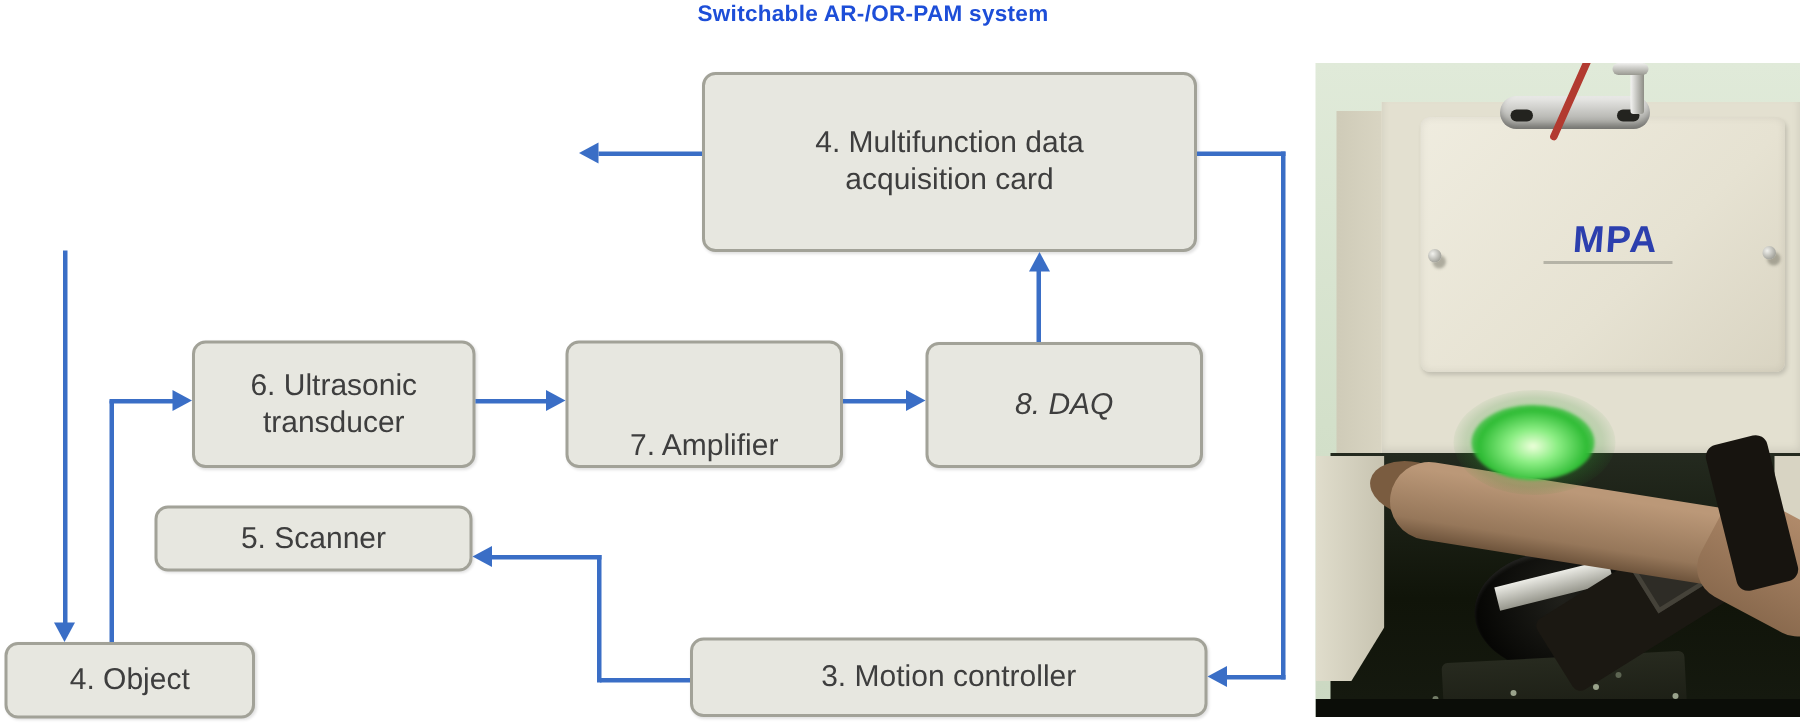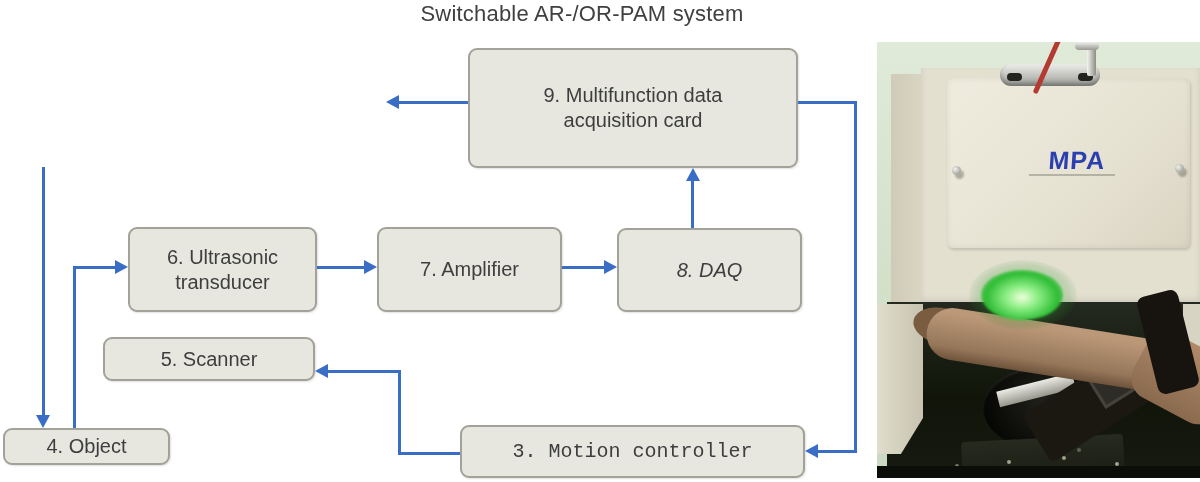--- a/index.html
+++ b/index.html
@@ -2,36 +2,36 @@
 <html><head>
 <meta charset="utf-8">
 <style>
   html,body{margin:0;padding:0;background:#ffffff;}
   #stage{
     position:relative;width:1200px;height:482px;background:#ffffff;
     font-family:"Liberation Sans", sans-serif;overflow:hidden;
   }
   .title{
     position:absolute;left:282px;top:1px;width:600px;text-align:center;
-    font-size:22px;font-weight:normal;color:#404040;letter-spacing:0.2px;
+    font-size:15px;font-weight:bold;color:#1d4ed8;letter-spacing:0.2px;
   }
   .box{
     position:absolute;display:flex;align-items:center;justify-content:center;
     text-align:center;background:#e7e7e0;border:2px solid #a2a298;border-radius:9px;
     color:#3e3e3e;font-size:20px;line-height:1.25;box-sizing:border-box;
     box-shadow:1px 1px 2px rgba(0,0,0,0.12);
   }
   .box span{white-space:pre-line;}
   .b1{left:468px;top:48px;width:330px;height:120px;}
   .b2{left:4px;top:48px;width:382px;height:119px;}
-  .b3{left:460px;top:425px;width:345px;height:53px;font-family:Liberation Mono, monospace;}
-  .b4{left:3px;top:428px;width:167px;height:37px;}
+  .b3{left:460px;top:425px;width:345px;height:53px;}
+  .b4{left:3px;top:428px;width:167px;height:51px;}
   .b5{left:103px;top:337px;width:212px;height:44px;}
   .b6{left:128px;top:227px;width:189px;height:85px;}
-  .b7{left:377px;top:227px;width:185px;height:85px;}
+  .b7{left:377px;top:227px;width:185px;height:85px;align-items:flex-end;}
   .b8{left:617px;top:228px;width:185px;height:84px;font-style:italic;}
   .ln{position:absolute;background:#3a6ec6;}
   .ah{position:absolute;width:0;height:0;}
   .ah-left{border-top:7px solid transparent;border-bottom:7px solid transparent;border-right:13px solid #3a6ec6;}
   .ah-right{border-top:7px solid transparent;border-bottom:7px solid transparent;border-left:13px solid #3a6ec6;}
   .ah-up{border-left:7px solid transparent;border-right:7px solid transparent;border-bottom:13px solid #3a6ec6;}
   .ah-down{border-left:7px solid transparent;border-right:7px solid transparent;border-top:13px solid #3a6ec6;}
 
   
   .photo{position:absolute;left:877px;top:42px;width:323px;height:436px;overflow:hidden;
@@ -84,21 +84,21 @@
   .floor{left:0;top:424px;width:323px;height:12px;background:#0b0d08;}
 </style>
 </head>
 <body>
 
 <div id="stage">
 
   <div class="title">Switchable AR-/OR-PAM system</div>
 
   <div class="box b1">
-    <span>9. Multifunction data
+    <span>4. Multifunction data
 acquisition card</span>
   </div>
   <div class="box b3">
     <span>3. Motion controller</span>
   </div>
   <div class="box b4">
     <span>4. Object</span>
   </div>
   <div class="box b5">
     <span>5. Scanner</span>

